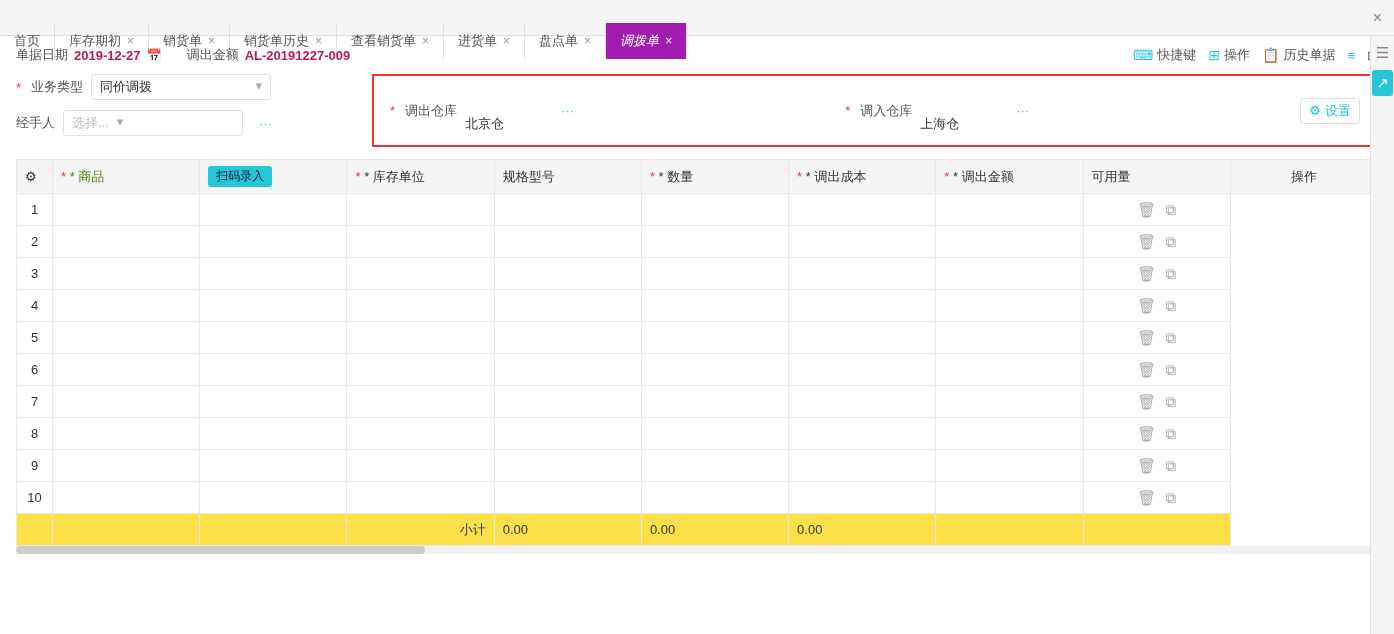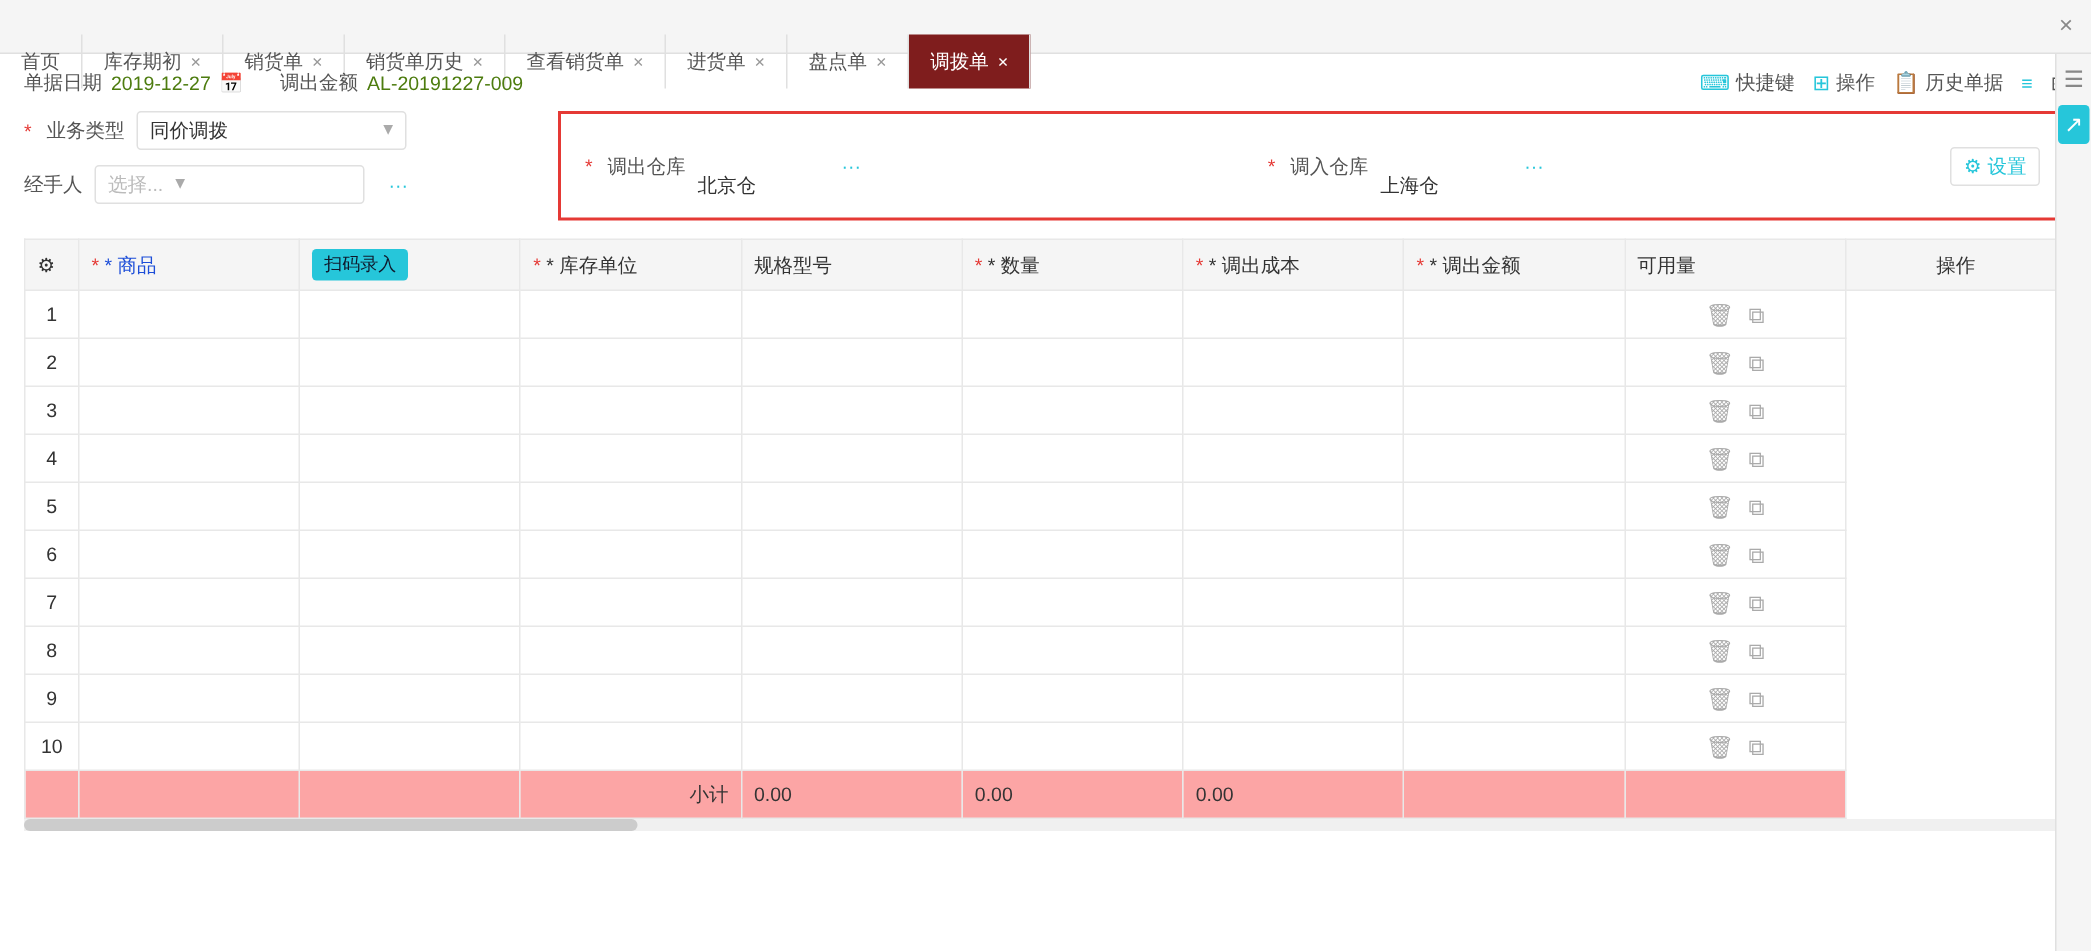--- a/index.html
+++ b/index.html
@@ -29,22 +29,23 @@
     .tab-item:first-child {
       border-left: none;
     }
     .tab-item .tab-close {
       margin-left: 6px;
       color: #999;
       font-size: 12px;
       cursor: pointer;
     }
     .tab-item.highlighted {
-      background: #7f1d1d;
+      background: #a21caf;
       color: #fff;
+      font-style: italic;
     }
     .tab-item.highlighted .tab-close {
       color: #fff;
     }
     .tab-bar-close {
       margin-left: auto;
       padding: 0 12px;
       font-size: 16px;
       color: #888;
       cursor: pointer;
@@ -66,22 +67,22 @@
       display: flex;
       align-items: center;
       margin-right: 24px;
     }
     .header-label {
       color: #555;
       margin-right: 6px;
       white-space: nowrap;
     }
     .header-value {
-      color: #4d7c0f;
-      font-weight: normal;
+      color: #be185d;
+      font-weight: bold;
     }
     .calendar-icon {
       margin-left: 6px;
       color: #26c6da;
       cursor: pointer;
     }
     .header-actions {
       margin-left: auto;
       display: flex;
       align-items: center;
@@ -226,21 +227,21 @@
       cursor: pointer;
       font-size: 12px;
     }
     .row-op-icon {
       color: #aaa;
       cursor: pointer;
       font-size: 15px;
       margin: 0 3px;
     }
     .subtotal-row td {
-      background: #fca5a5;
+      background: #fde047;
       color: #333;
     }
     .subtotal-label {
       text-align: right;
       color: #777;
     }
 
     
     .right-sidebar {
       position: fixed;
@@ -398,21 +399,21 @@
   </div>
 
   <table class="data-table">
     <thead>
       <tr>
         <th class="th-gear col-num">
           <span>⚙</span>
         </th>
         <th>
           <span style="color:#e53935">*</span>
-          <span style="color:#1d4ed8">* 商品</span>
+          <span style="color:#4d7c0f">* 商品</span>
         </th>
         <th>
           <button class="scan-btn">扫码录入</button>
         </th>
         <th>
           <span style="color:#e53935">*</span>
           <span>* 库存单位</span>
         </th>
         <th>规格型号</th>
         <th>

